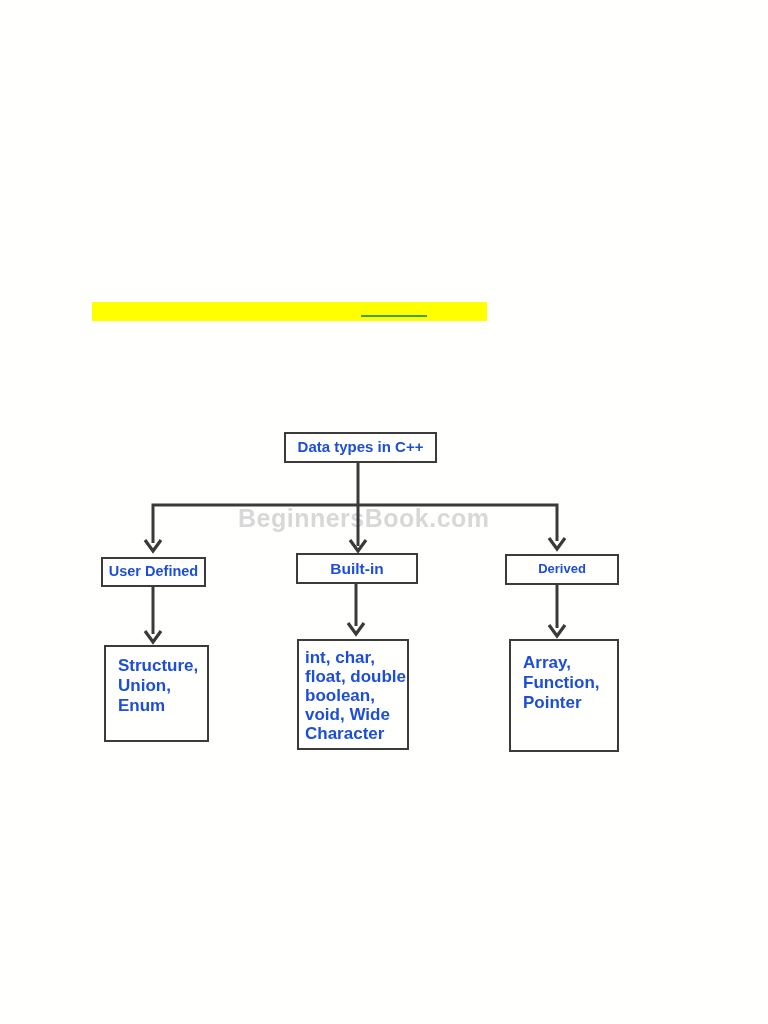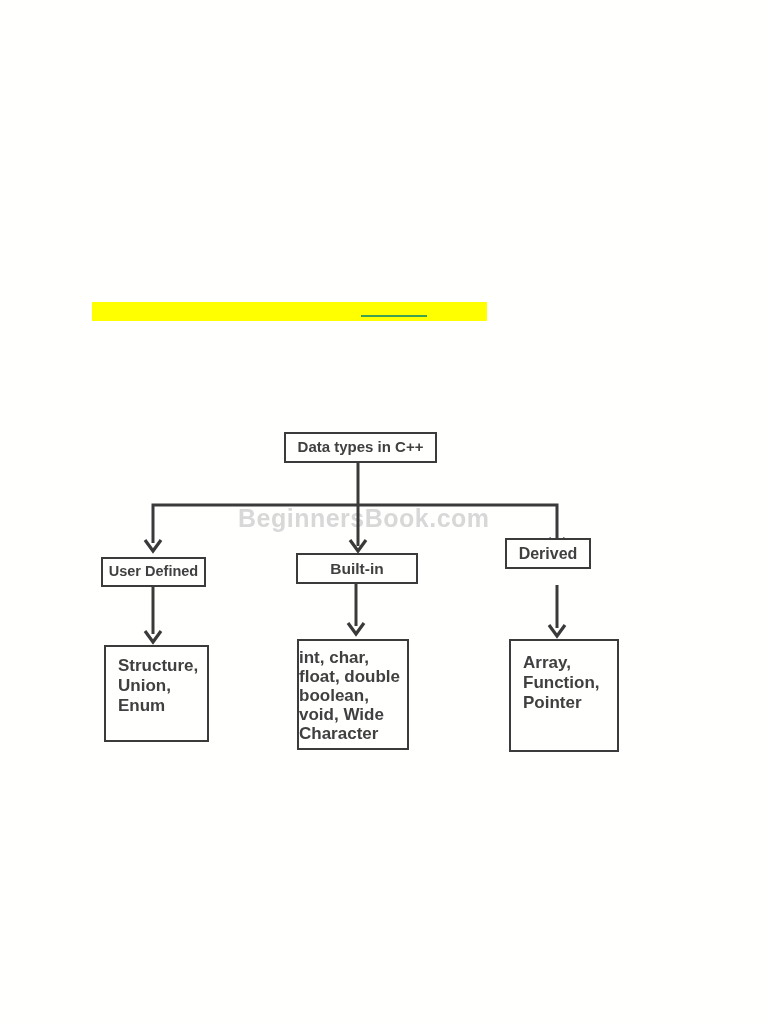--- a/index.html
+++ b/index.html
@@ -36,39 +36,39 @@
   svg.connectors {
     position: absolute;
     left: 0; top: 0;
     width: 768px; height: 1024px;
     pointer-events: none;
   }
   .box {
     position: absolute;
     border: 2.5px solid #3b3b3b;
     background: #fffffe;
-    color: #404040;
+    color: #1d4ed8;
     font-weight: bold;
     display: flex;
     align-items: center;
     justify-content: center;
     line-height: 1.1;
   }
   .box-root   { left: 284px; top: 432px; width: 153px; height: 31px; font-size: 15px; }
   .box-l2-a   { left: 101px; top: 557px; width: 105px; height: 30px; font-size: 14.5px; }
   .box-l2-b   { left: 296px; top: 553px; width: 122px; height: 31px; font-size: 15.5px; }
-  .box-l2-c   { left: 505px; top: 538px; width: 86px; height: 31px; font-size: 16px; }
+  .box-l2-c   { left: 505px; top: 554px; width: 114px; height: 31px; font-size: 13px; }
   .box-l3 {
     align-items: flex-start;
     justify-content: flex-start;
     white-space: pre-line;
     font-size: 17px;
   }
   .box-l3-a   { left: 104px; top: 645px; width: 105px; height: 97px;  padding: 9px 0 0 12px;  line-height: 20px; }
-  .box-l3-b   { left: 297px; top: 639px; width: 112px; height: 111px; padding: 7px 0 0 0;  line-height: 19px; }
+  .box-l3-b   { left: 297px; top: 639px; width: 112px; height: 111px; padding: 7px 0 0 6px;  line-height: 19px; }
   .box-l3-c   { left: 509px; top: 639px; width: 110px; height: 113px; padding: 12px 0 0 12px; line-height: 20px; }
 </style>
 </head>
 <body>
 
 <div class="page">
 
   <div class="highlight-bar">
     <div class="link-underline"></div>
   </div>

